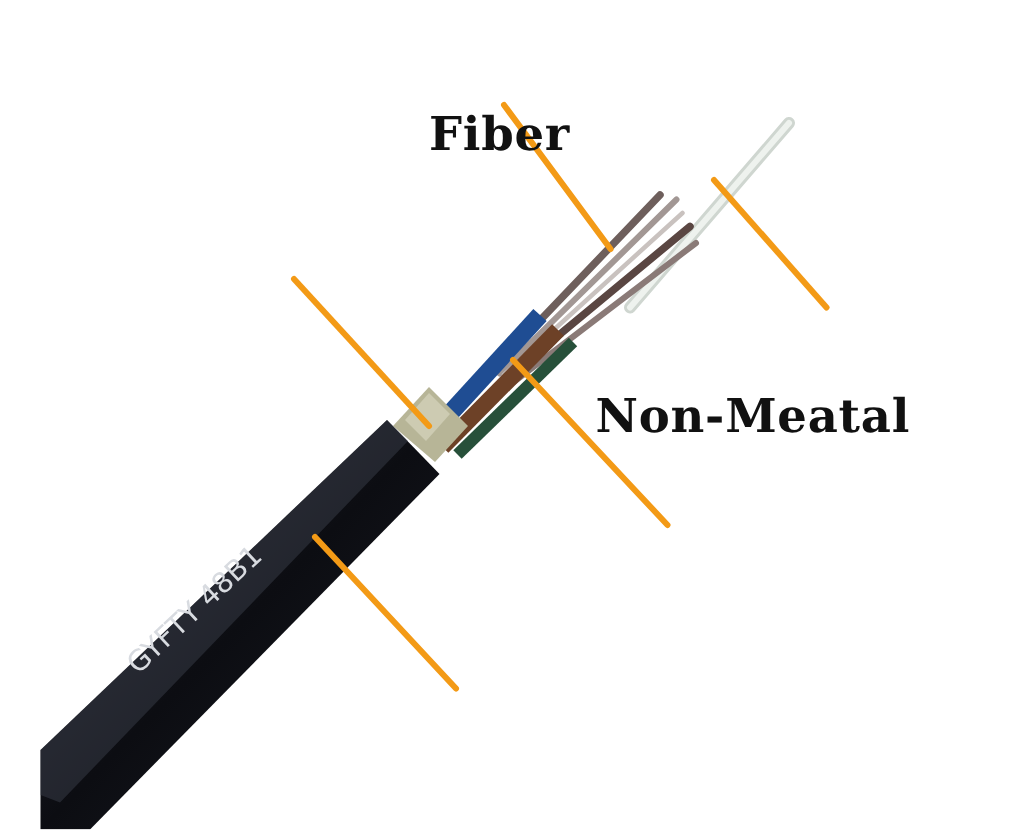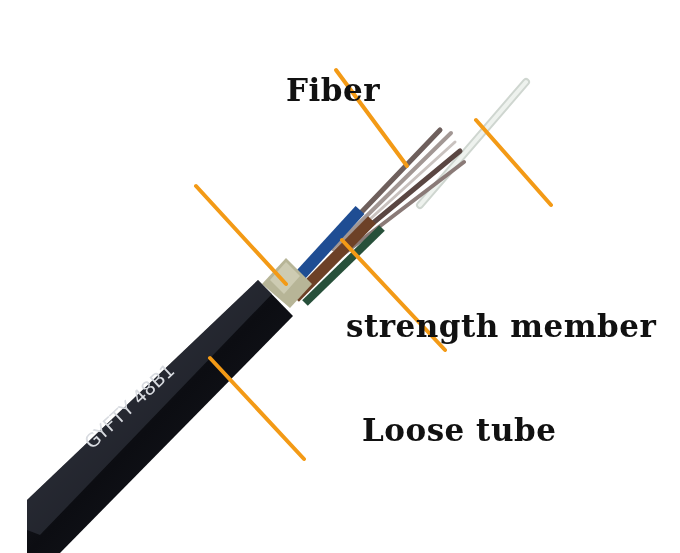--- a/index.html
+++ b/index.html
@@ -55,15 +55,14 @@
     <g stroke="#F39A16" stroke-width="4" stroke-linecap="round">
       <line x1="336" y1="70" x2="407" y2="166"></line>
       <line x1="196" y1="186" x2="286" y2="284"></line>
       <line x1="476" y1="120" x2="551" y2="205"></line>
       <line x1="342" y1="240" x2="445" y2="350"></line>
       <line x1="210" y1="358" x2="304" y2="459"></line>
     </g>
   </svg>
 
   <div class="label" style="left:286px;top:28px;">Fiber</div>
-  <div class="label" style="left:346px;top:264px;">strength member</div>
-  <div class="label" style="left:362px;top:368px;">Loose tube</div>
+  <div class="label" style="left:397px;top:216px;">Non-Meatal</div>
 </div>
 
 </body></html>

